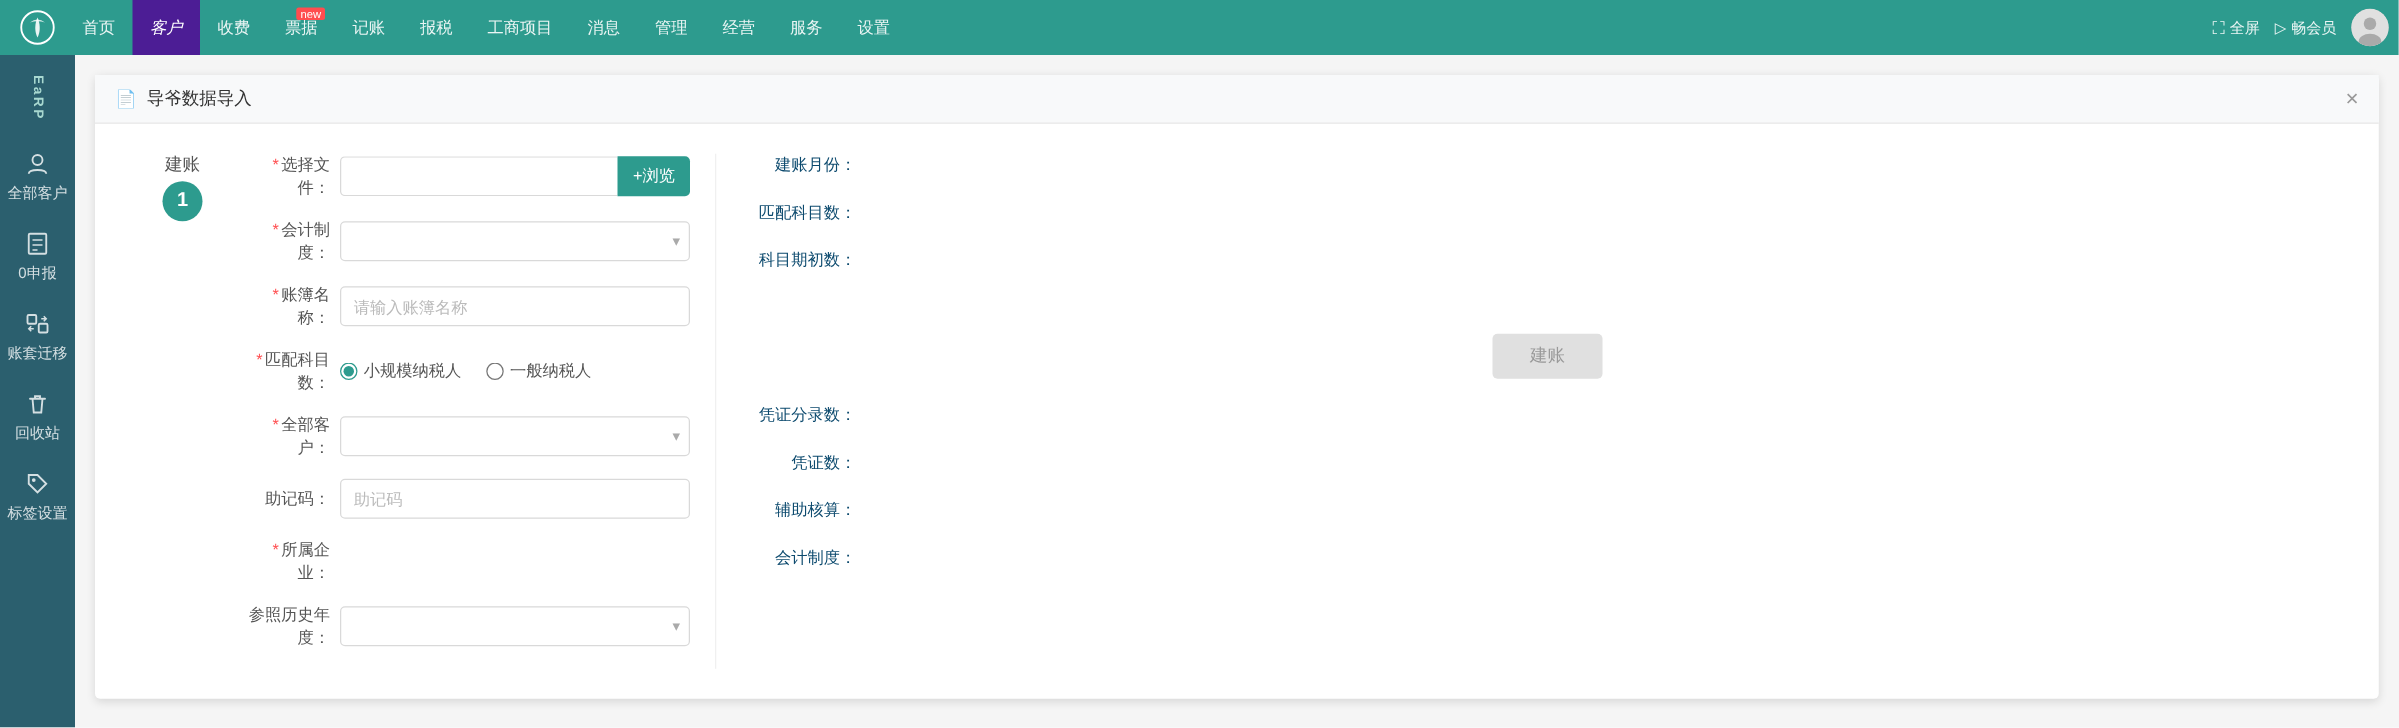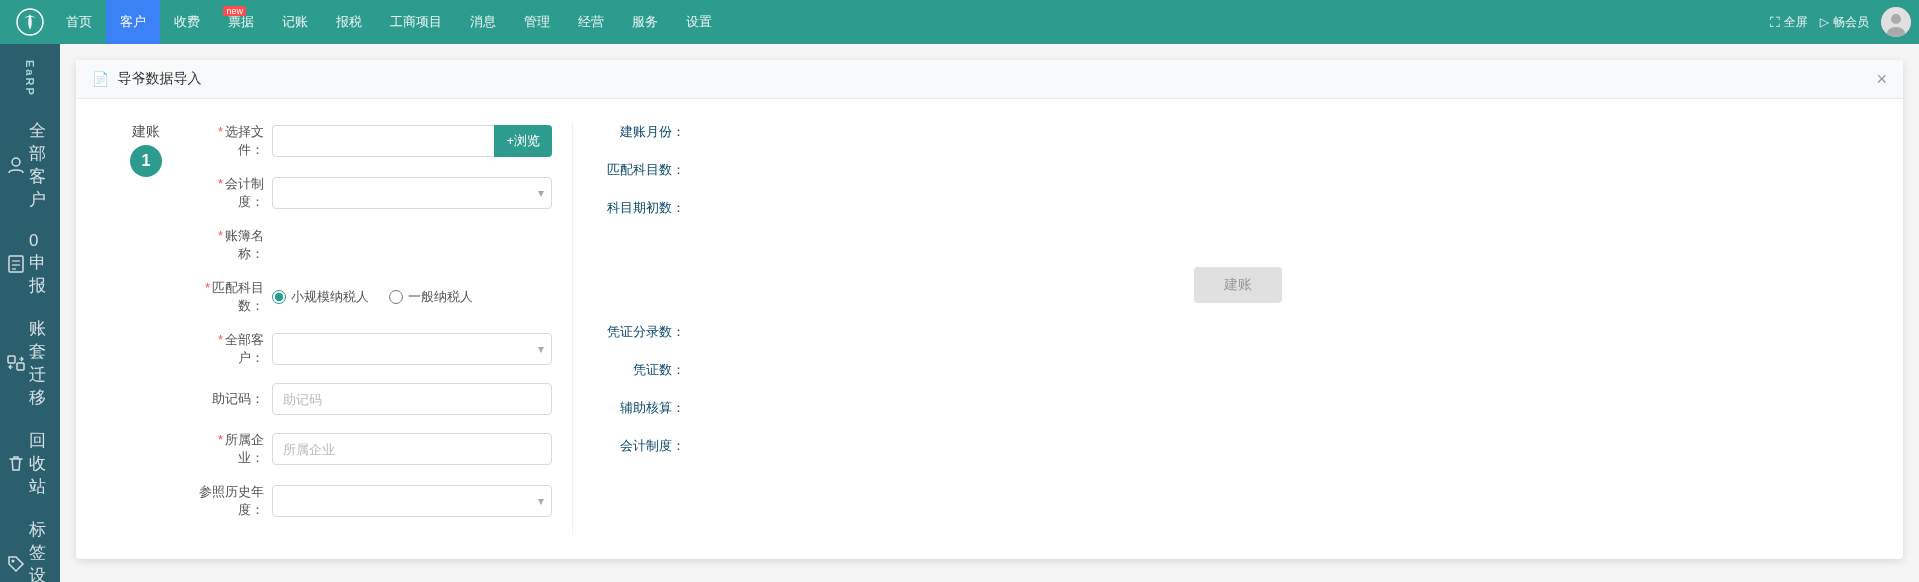--- a/index.html
+++ b/index.html
@@ -35,25 +35,25 @@
     .nav-item {
       height: 44px;
       display: flex;
       align-items: center;
       padding: 0 14px;
       color: rgba(255,255,255,0.9);
       cursor: pointer;
       font-size: 13px;
       position: relative;
     }
-    .nav-item.active { background: #3b82f6; color: white; }
+    .nav-item.active { background: #4c1d95; color: white; font-style: italic; }
     .nav-item .badge-new {
       position: absolute;
       top: 6px;
-      right: 22px;
+      right: 8px;
       background: #ff4d4f;
       color: white;
       font-size: 9px;
       padding: 0 3px;
       border-radius: 2px;
     }
     .nav-right {
       display: flex;
       align-items: center;
       gap: 12px;
@@ -89,26 +89,27 @@
       width: 60px;
       background: #2b5f6e;
       display: flex;
       flex-direction: column;
       align-items: center;
       padding-top: 8px;
       flex-shrink: 0;
     }
     .sidebar-item {
       display: flex;
+      flex-direction: column;
       align-items: center;
       color: rgba(255,255,255,0.8);
       padding: 10px 6px;
       cursor: pointer;
       width: 100%;
-      font-size: 17px;
+      font-size: 12px;
       gap: 3px;
       justify-content: flex-end;
     }
     .sidebar-item .icon-wrap {
       width: 24px;
       height: 24px;
       display: flex;
       align-items: center;
       justify-content: center;
     }
@@ -439,20 +440,21 @@
               <div class="select-wrap">
                 <select class="form-select">
                   <option value=""></option>
                 </select>
                 <span class="select-arrow">▾</span>
               </div>
             </div>
 
             <div class="form-row">
               <label class="form-label required">账簿名称：</label>
+              <input type="text" class="form-control" placeholder="请输入账簿名称" style="">
             </div>
 
             <div class="form-row">
               <label class="form-label required">匹配科目数：</label>
               <div class="radio-group">
                 <label class="radio-item">
                   <input type="radio" class="radio-input" name="tax_type" checked="" style="">
                   <span>小规模纳税人</span>
                 </label>
                 <label class="radio-item">
@@ -472,21 +474,20 @@
               </div>
             </div>
 
             <div class="form-row">
               <label class="form-label">助记码：</label>
               <input type="text" class="form-control" placeholder="助记码" style="">
             </div>
 
             <div class="form-row">
               <label class="form-label required">所属企业：</label>
-              <input type="text" class="form-control" placeholder="所属企业" style="">
             </div>
 
             <div class="form-row">
               <label class="form-label">参照历史年度：</label>
               <div class="select-wrap">
                 <select class="form-select">
                   <option value=""></option>
                 </select>
                 <span class="select-arrow">▾</span>
               </div>

